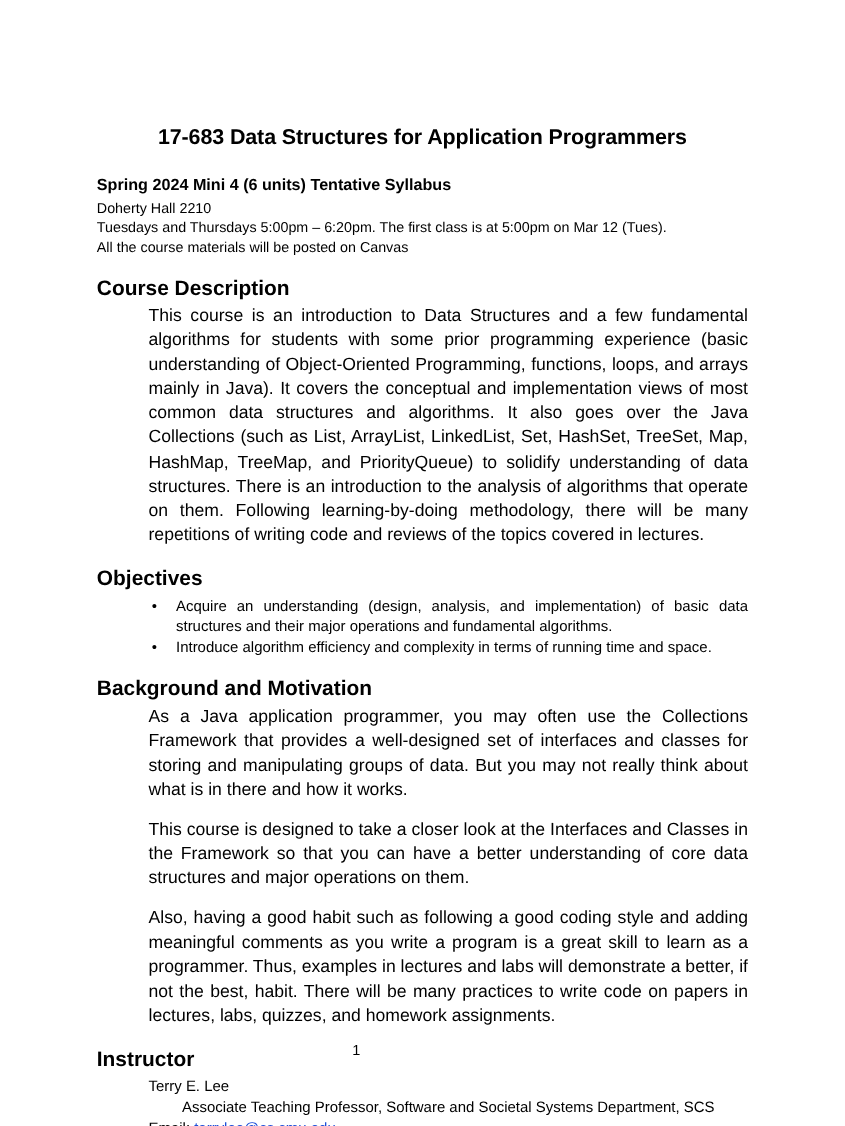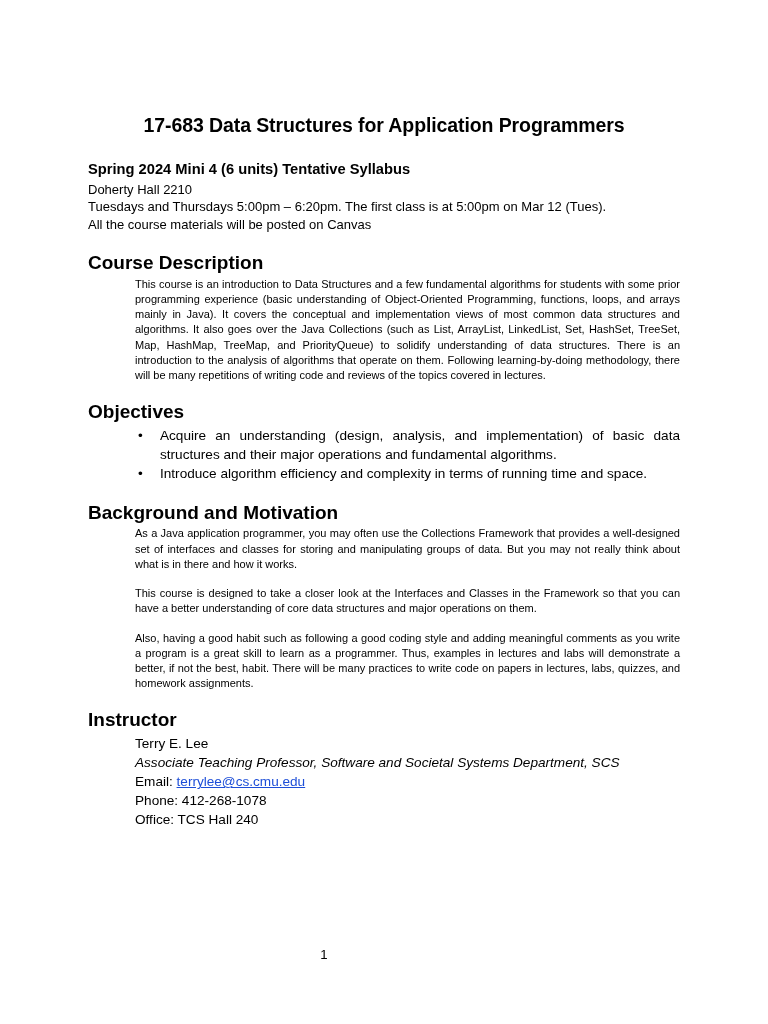--- a/index.html
+++ b/index.html
@@ -57,21 +57,21 @@
   
   .section-heading {
     font-size: 19px;
     font-weight: bold;
     margin: 0 0 1px 0;
     line-height: 1.36;
   }
 
   
   .body-para {
-    font-size: 11px;
+    font-size: 16px;
     line-height: 1.385;
     text-align: justify;
     margin: 0 0 0 47px;
     padding: 0;
   }
   .body-para + .body-para { margin-top: 14px; }
 
   
   .bullets {
     margin: 2px 0 0 0;
@@ -95,21 +95,21 @@
   }
 
   
   .instr-line {
     font-size: 13.6px;
     line-height: 1.40;
     margin: 0 0 0 47px;
     text-align: left;
   }
   .instr-line.italic {
-    font-style: italic;
+    text-align: center;
   }
   .email-link {
     color: #1d4ed8;
     text-decoration: underline;
   }
 
   
   .page-number {
     position: absolute;
     left: 0;

